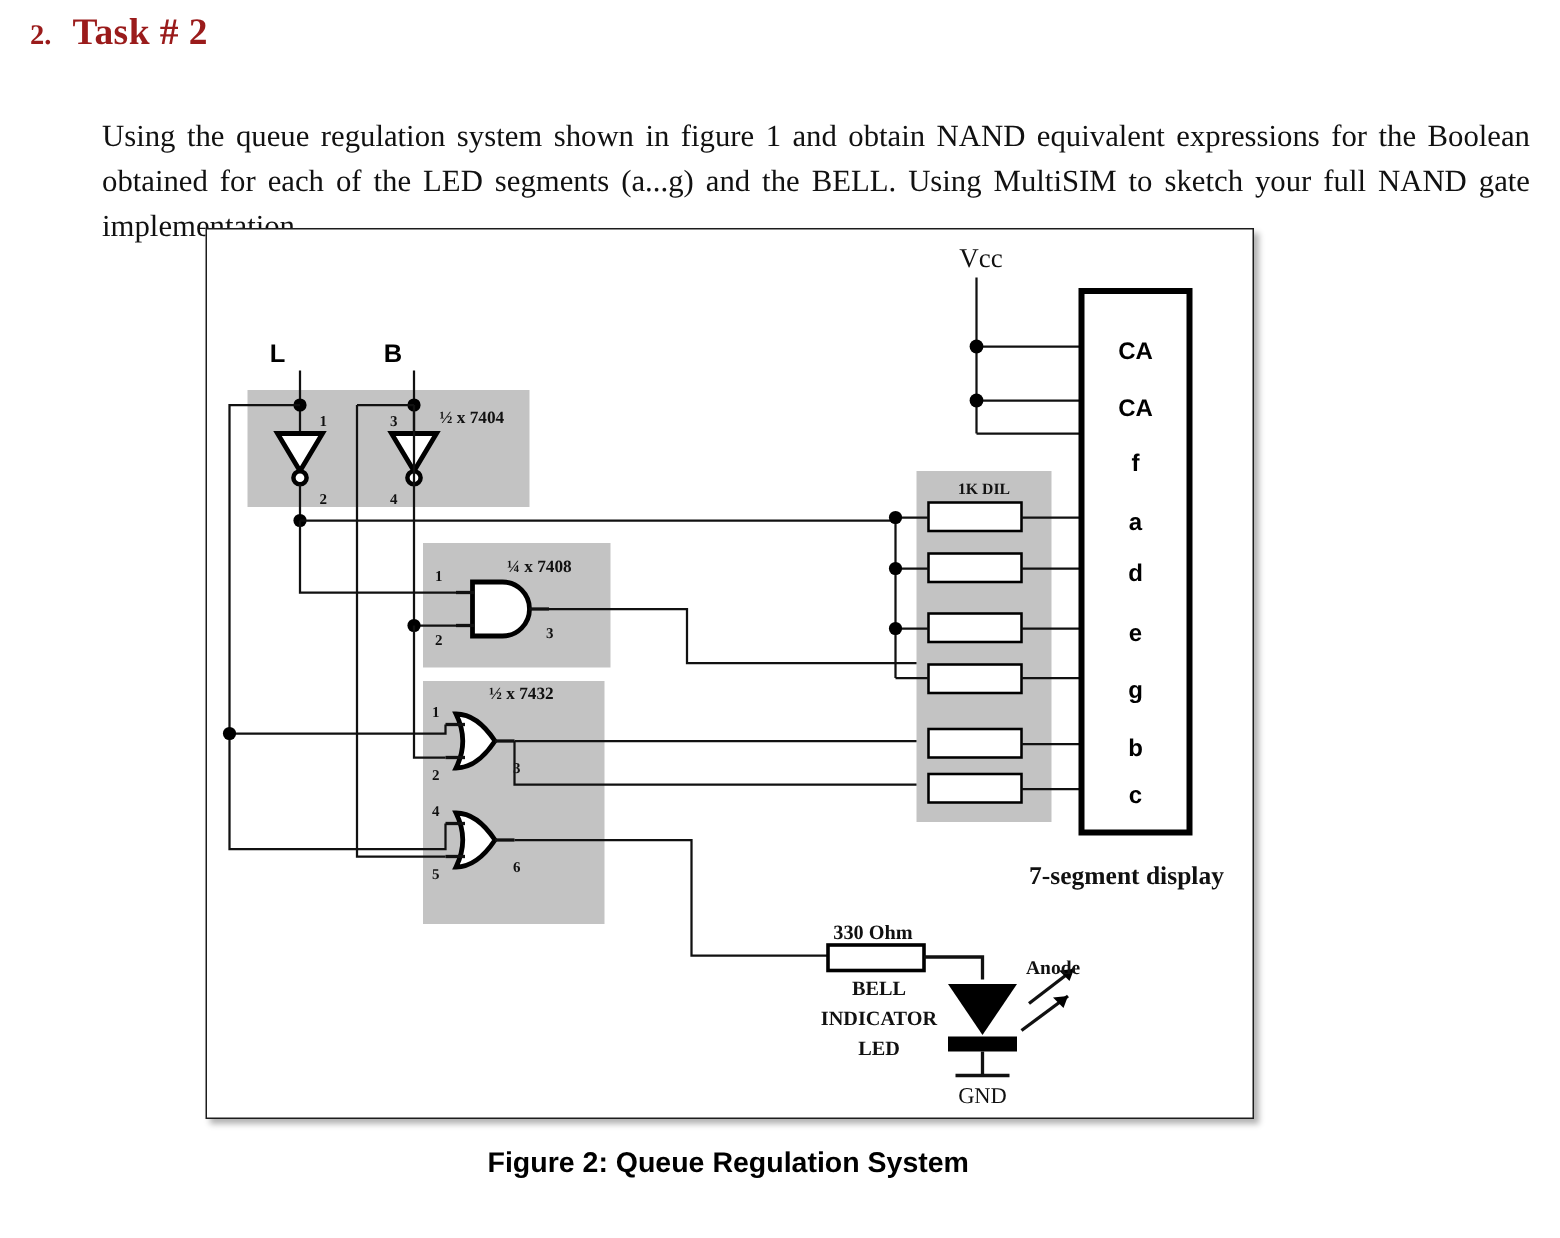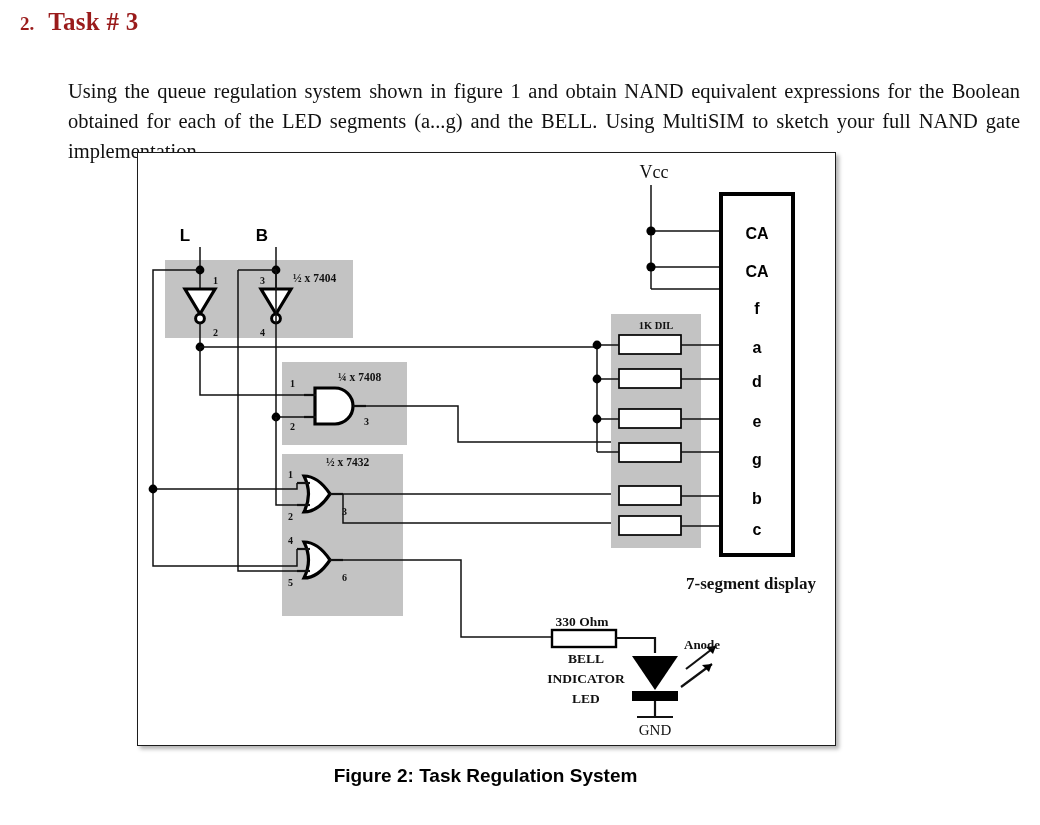--- a/index.html
+++ b/index.html
@@ -55,21 +55,21 @@
   .wire-thick{stroke:#111;stroke-width:2.2;fill:none;}
   .chipbg{fill:#c3c3c3;}
   .gate{fill:#fff;stroke:#000;stroke-width:3.2;}
   .node{fill:#000;}
 </style>
 </head>
 <body>
 
 <div id="task-heading">
   <span id="task-number">2.</span>
-  <span id="task-title">Task # 3</span>
+  <span id="task-title">Task # 2</span>
 </div>
 
 <p id="task-paragraph">Using the queue regulation system shown in figure 1 and obtain NAND equivalent expressions for the Boolean obtained for each of the LED  segments (a...g) and the BELL. Using MultiSIM to sketch your full NAND gate implementation.</p>
 
 <div id="figure-frame">
 <svg id="figure-canvas" viewBox="0 0 697 592" xmlns="http://www.w3.org/2000/svg">
 
   <rect class="chipbg" x="27" y="107" width="188" height="78"></rect>
   <rect class="chipbg" x="144" y="209" width="125" height="83"></rect>
   <rect class="chipbg" x="144" y="301" width="121" height="162"></rect>
@@ -210,13 +210,13 @@
   <text class="lbl-anode" x="546" y="496">Anode</text>
   <text class="lbl-gnd" x="517" y="582" text-anchor="middle">GND</text>
 
   <text class="lbl-bell" x="448" y="510" text-anchor="middle">BELL</text>
   <text class="lbl-bell" x="448" y="530" text-anchor="middle">INDICATOR</text>
   <text class="lbl-bell" x="448" y="550" text-anchor="middle">LED</text>
 
 </svg>
 </div>
 
-<div id="figure-caption">Figure 2: Task Regulation System</div>
+<div id="figure-caption">Figure 2: Queue Regulation System</div>
 
 </body></html>

